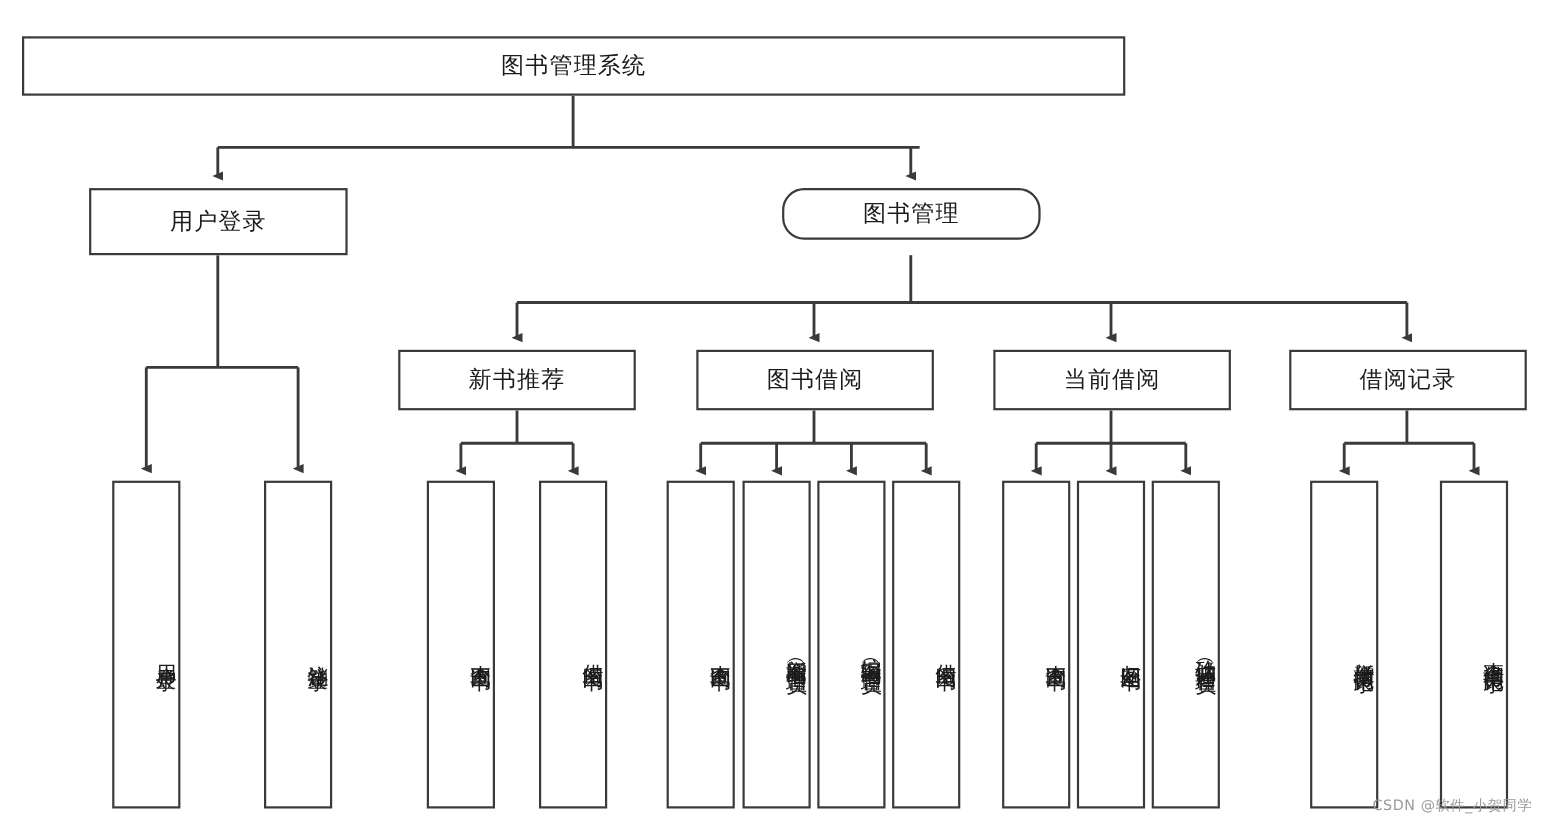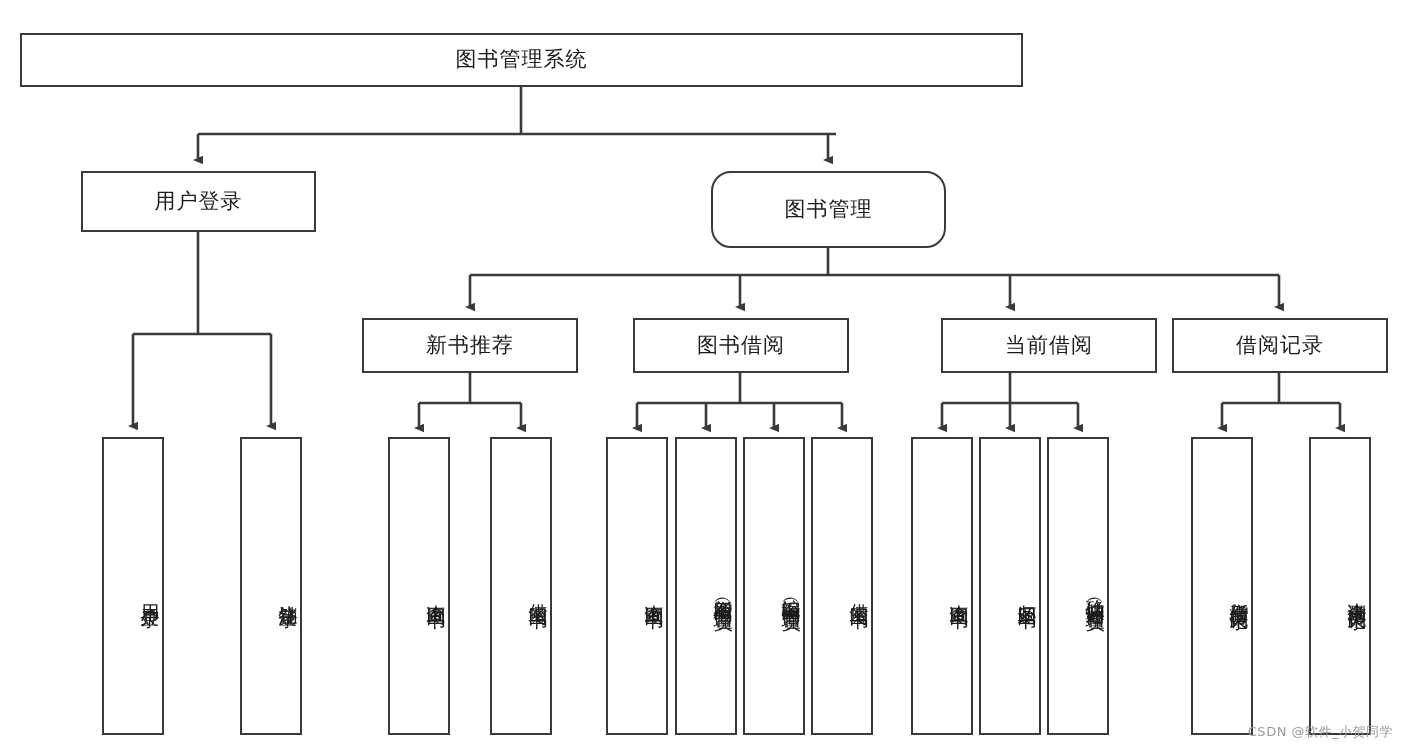--- a/index.html
+++ b/index.html
@@ -120,33 +120,33 @@
   </svg>
 
   <div class="node horiz" style="left:20px; top:13px; width:1003px; height:54px;margin-top:20px;">
     <span>图书管理系统</span>
   </div>
 
   <div class="node horiz" style="left:81px; top:171px; width:235px; height:61px;">
     <span>用户登录</span>
   </div>
 
-  <div class="node horiz" style="left:711px; top:171px; width:235px; height:77px;border-radius:20px;">
+  <div class="node horiz" style="left:711px; top:171px; width:235px; height:47px;border-radius:20px;">
     <span>图书管理</span>
   </div>
 
   <div class="node horiz" style="left:633px; top:318px; width:216px; height:55px;">
     <span>图书借阅</span>
   </div>
 
   <div class="node horiz" style="left:362px; top:318px; width:216px; height:55px;">
     <span>新书推荐</span>
   </div>
 
-  <div class="node horiz" style="left:903px; top:318px; width:216px; height:55px;margin-left:38px;">
+  <div class="node horiz" style="left:903px; top:318px; width:216px; height:55px;">
     <span>当前借阅</span>
   </div>
 
   <div class="node horiz" style="left:1172px; top:318px; width:216px; height:55px;justify-content:center;">
     <span>借阅记录</span>
   </div>
 
   <div class="node vert" style="left:102px; top:437px; width:62px; height:298px;">
     <span class="vtext">用户登录</span>
   </div>

